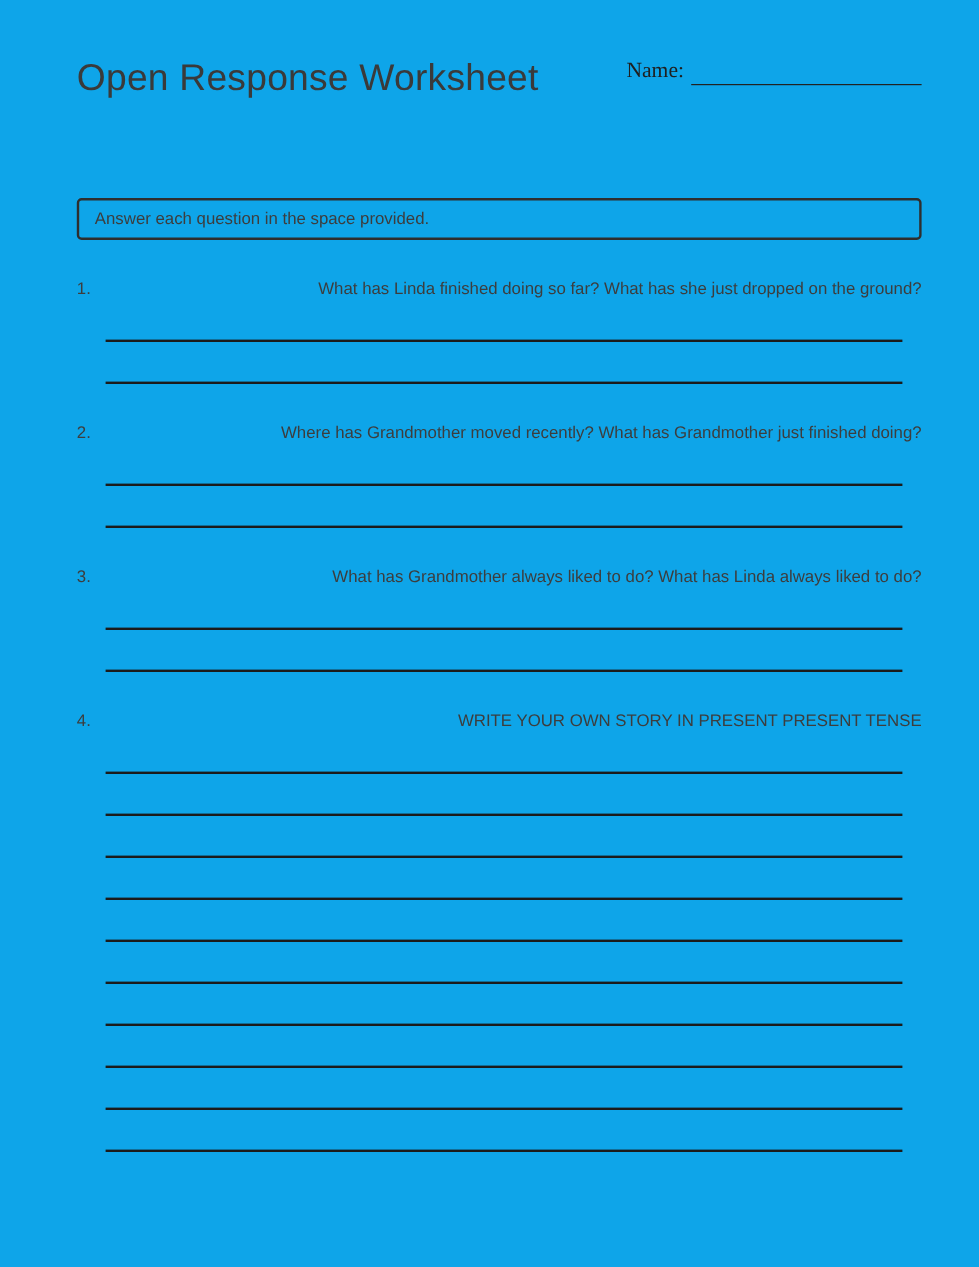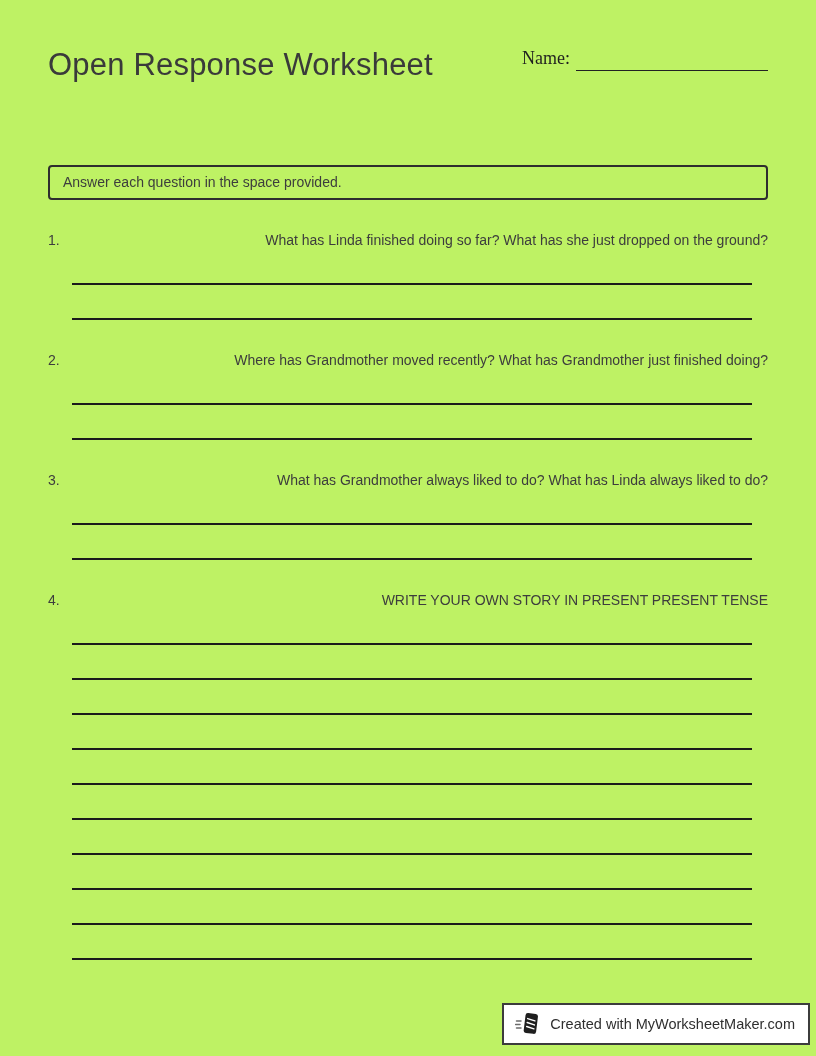--- a/index.html
+++ b/index.html
@@ -2,23 +2,24 @@
 <html><head>
 <meta charset="utf-8">
 <style>
   * { margin: 0; padding: 0; box-sizing: border-box; }
   html, body { background: #ffffff; }
   .page {
     position: relative;
     width: 816px;
     height: 1056px;
     margin: 0 auto;
-    background: #bef264;
+    background: #0ea5e9;
     font-family: "Liberation Sans", sans-serif;
     overflow: hidden;
+    padding-left: 16px;
   }
   
   .header {
     display: flex;
     justify-content: space-between;
     align-items: flex-start;
     margin: 46px 48px 0 48px;
     height: 82px;
   }
   .page-title {
@@ -154,32 +155,14 @@
           <div class="answer-line"></div>
           <div class="answer-line"></div>
           <div class="answer-line"></div>
           <div class="answer-line"></div>
           <div class="answer-line"></div>
           <div class="answer-line"></div>
         </div>
   </section>
 </div>
 
-  <div class="footer-credit">
-    <svg class="footer-logo" viewBox="0 0 26 26" xmlns="http://www.w3.org/2000/svg">
-      <g stroke="#6a6a6a" stroke-width="1.5" stroke-linecap="round">
-        <line x1="1.5" y1="10" x2="6" y2="10"></line>
-        <line x1="0.5" y1="13.5" x2="5" y2="13.5"></line>
-        <line x1="1.5" y1="17" x2="6" y2="17"></line>
-      </g>
-      <g transform="rotate(7 16 13)">
-        <rect x="9.5" y="2.5" width="12.5" height="20" rx="2.5" fill="#1e1e1e"></rect>
-        <g stroke="#ffffff" stroke-width="1.4" stroke-linecap="round">
-          <line x1="12" y1="8" x2="19.5" y2="9.5"></line>
-          <line x1="12" y1="12" x2="19.5" y2="13.5"></line>
-          <line x1="12" y1="16" x2="19.5" y2="17.5"></line>
-        </g>
-      </g>
-    </svg>
-    <span>Created with MyWorksheetMaker.com</span>
-  </div>
 
 </div>
 
 </body></html>

